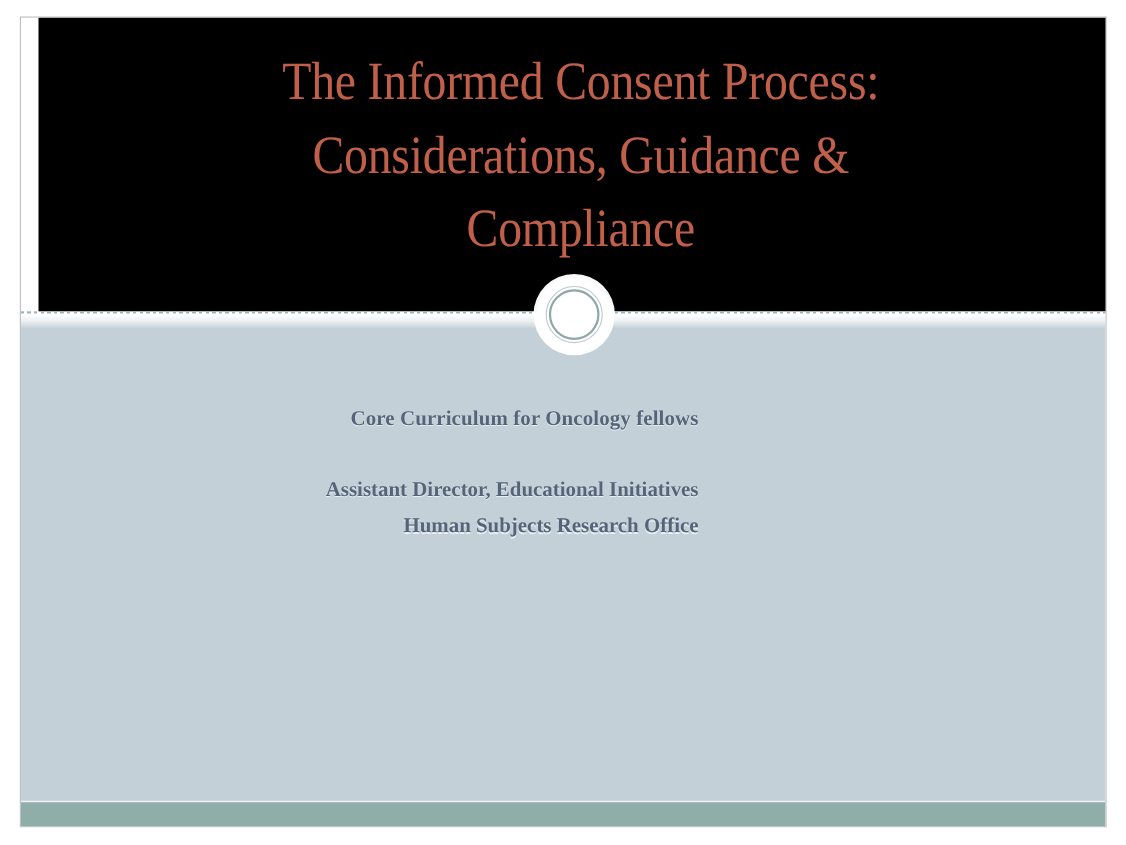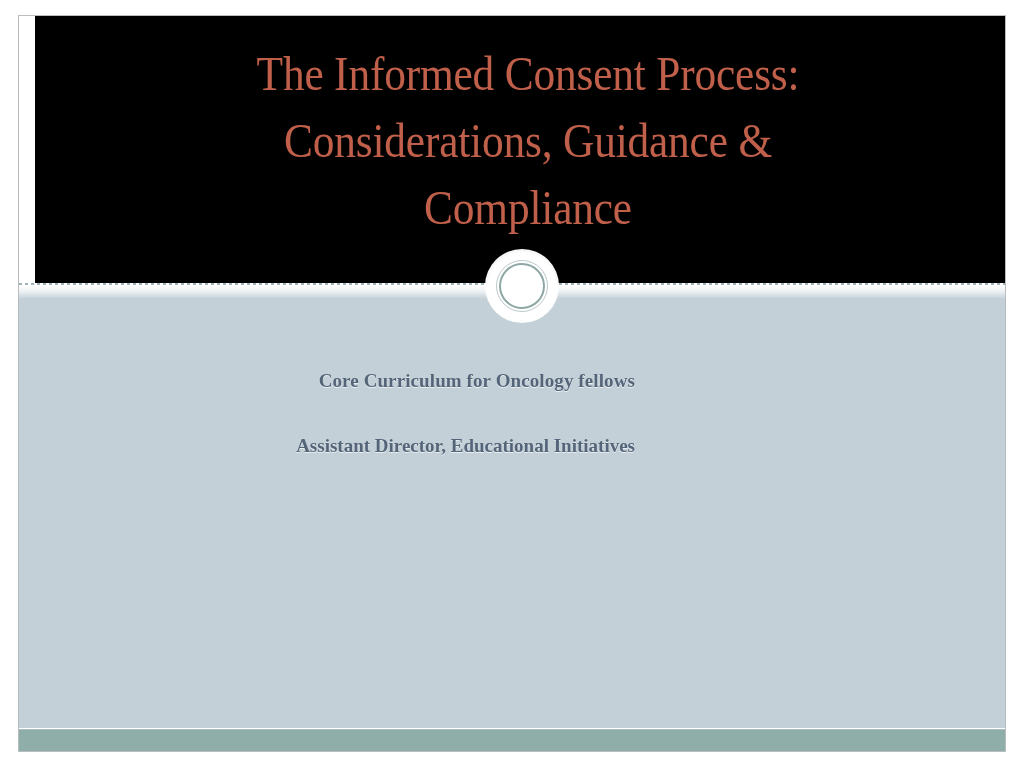--- a/index.html
+++ b/index.html
@@ -197,17 +197,18 @@
 
   <div id="subtitle-block">
     <span class="line" id="event-line">Core Curriculum for Oncology fellows</span>
 
 
     <span id="presenter-spacer"></span>
 
 
     <span class="line" id="presenter-title">Assistant Director, Educational Initiatives</span>
 
+    <span class="line" id="presenter-org">Human Subjects Research Office</span>
   </div>
 
   <div id="bottom-bar"></div>
 
 </div>
 
 </body></html>

